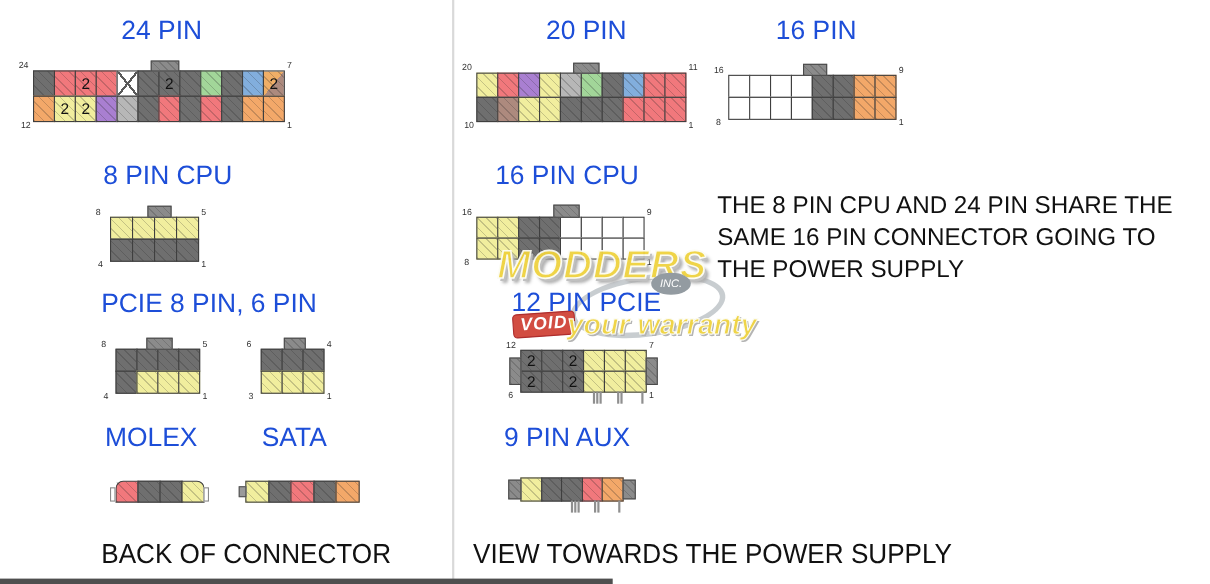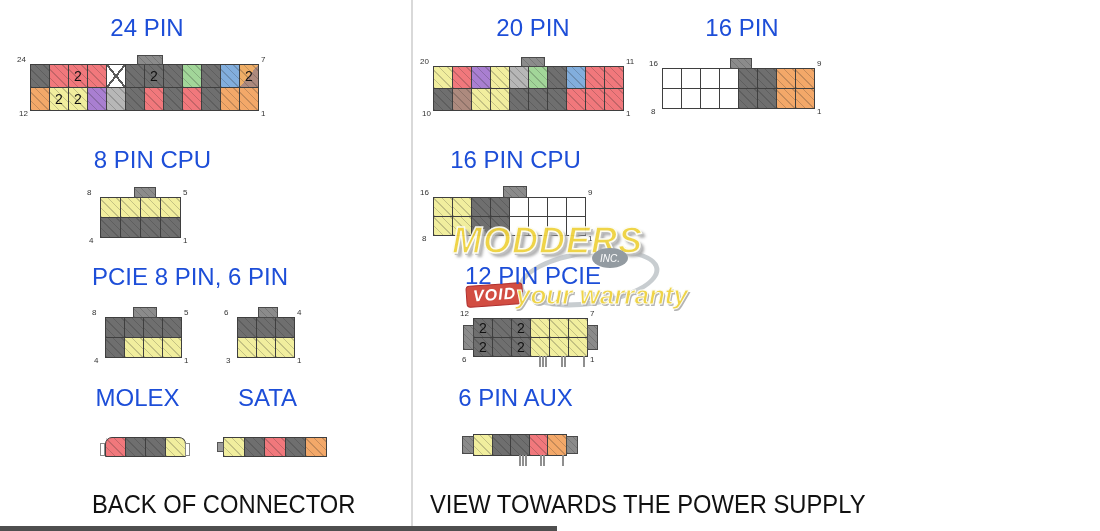--- a/index.html
+++ b/index.html
@@ -303,21 +303,21 @@
       <div class="connector" style="left: 223px; top: 437px; width: 103.5px;">
         <div class="row">
           <div class="cell h" style="width: 21.5px; height: 20px; background-color: rgb(241, 238, 158);"></div>
           <div class="cell h" style="width: 21.5px; height: 20px; background-color: rgb(111, 111, 111);"></div>
           <div class="cell h" style="width: 21.5px; height: 20px; background-color: rgb(241, 120, 124);"></div>
           <div class="cell h" style="width: 21.5px; height: 20px; background-color: rgb(111, 111, 111);"></div>
           <div class="cell h" style="width: 21.5px; height: 20px; background-color: rgb(243, 168, 105);"></div>
         </div>
         <div class="nub" style="left: -6px; top: 5px; width: 7px; height: 10px;"></div>
       </div>
-      <div class="conn-title" style="left: 433px; top: 384px; width: 165px;">6 PIN AUX</div>
+      <div class="conn-title" style="left: 433px; top: 384px; width: 165px;">9 PIN AUX</div>
       <div class="connector" style="left: 473px; top: 434px; width: 93.5px;">
         <div class="row">
           <div class="cell h" style="width: 19.5px; height: 22px; background-color: rgb(241, 238, 158);"></div>
           <div class="cell h" style="width: 19.5px; height: 22px; background-color: rgb(111, 111, 111);"></div>
           <div class="cell h" style="width: 19.5px; height: 22px; background-color: rgb(111, 111, 111);"></div>
           <div class="cell h" style="width: 19.5px; height: 22px; background-color: rgb(241, 120, 124);"></div>
           <div class="cell h" style="width: 19.5px; height: 22px; background-color: rgb(243, 168, 105);"></div>
         </div>
         <div class="tab" style="top: 2px; width: 12px; height: 18px; left: -11px;"></div>
         <div class="tab" style="top: 2px; width: 12px; height: 18px; left: 92.5px;"></div>
@@ -331,18 +331,21 @@
     </div>
 
   <div id="watermark">
     <div class="wm-swoosh"></div>
     <div class="wm-modders">MODDERS</div>
     <div class="wm-inc">INC.</div>
     <div class="wm-void">VOID</div>
     <div class="wm-warranty">your warranty</div>
   </div>
 
+  <div class="note" style="left:652px; top:172px; width:430px;">THE 8 PIN CPU AND 24 PIN SHARE THE
+SAME 16 PIN CONNECTOR GOING TO
+THE POWER SUPPLY</div>
 
   <div class="caption" style="left:92px; top:490px;">BACK OF CONNECTOR</div>
   <div class="caption" style="left:430px; top:490px;">VIEW TOWARDS THE POWER SUPPLY</div>
 
   <div class="bottom-strip" style="left:0; top:526px; width:557px; height:5px;"></div>
 </div>
 
 </body></html>

